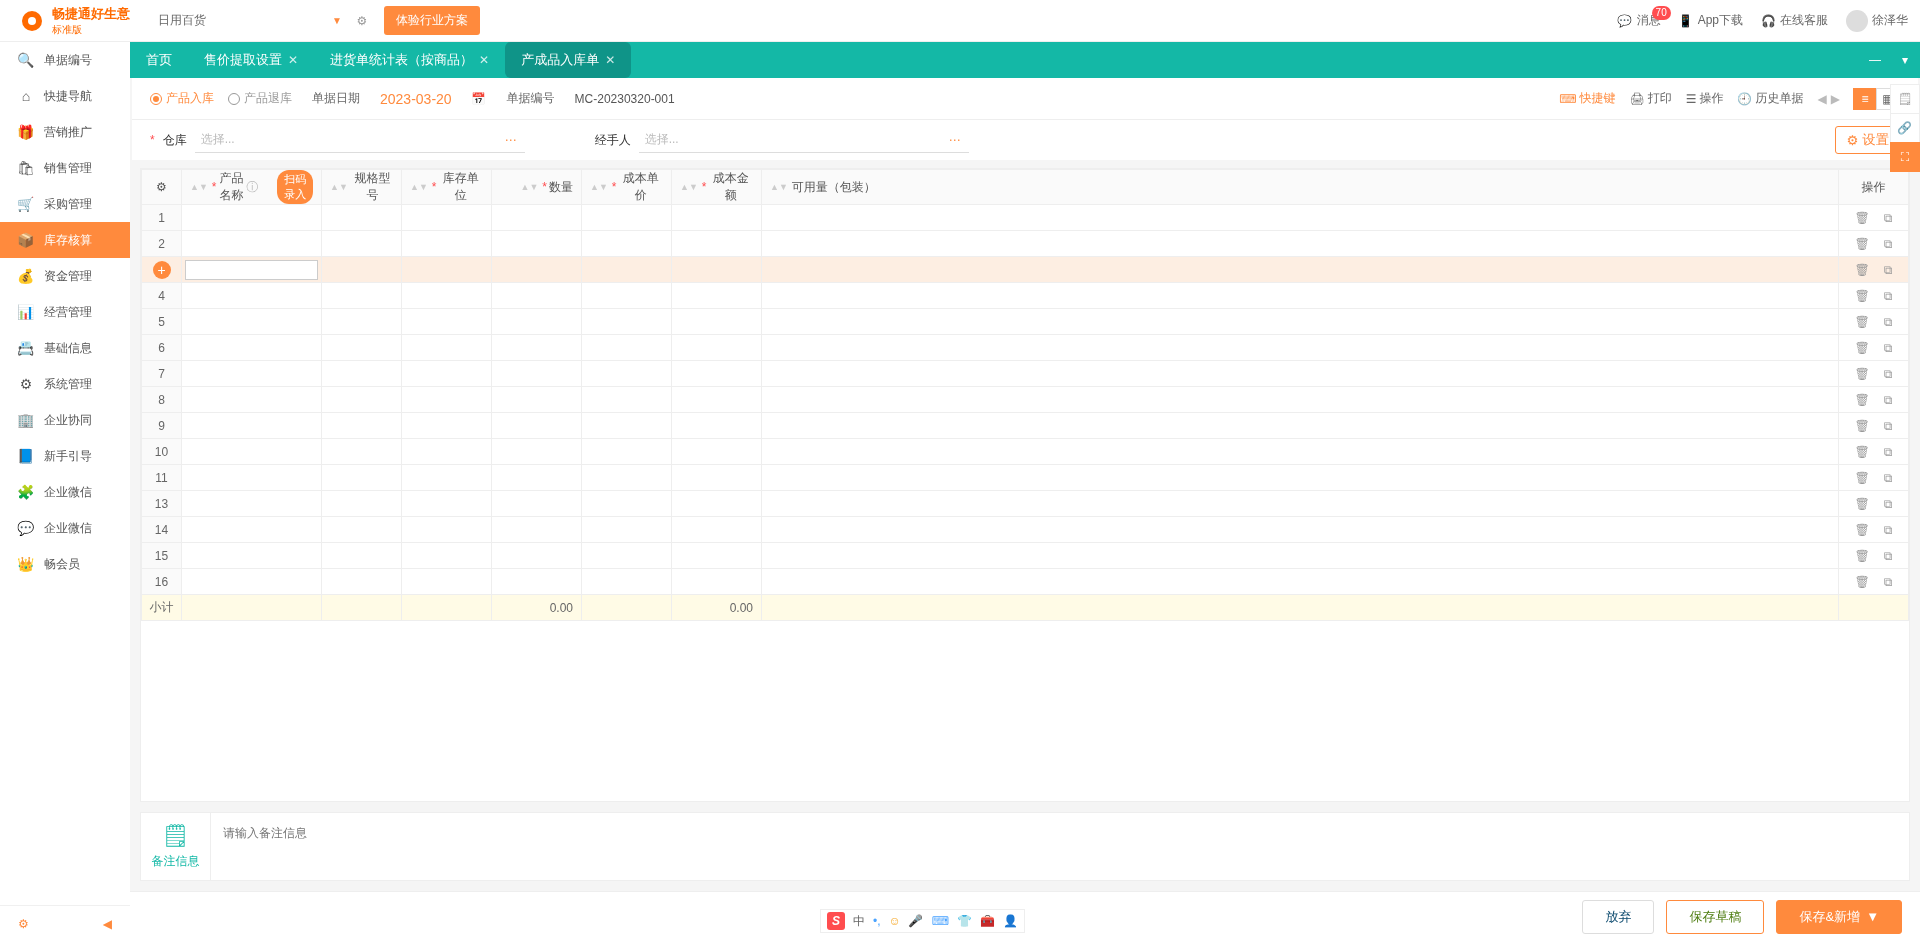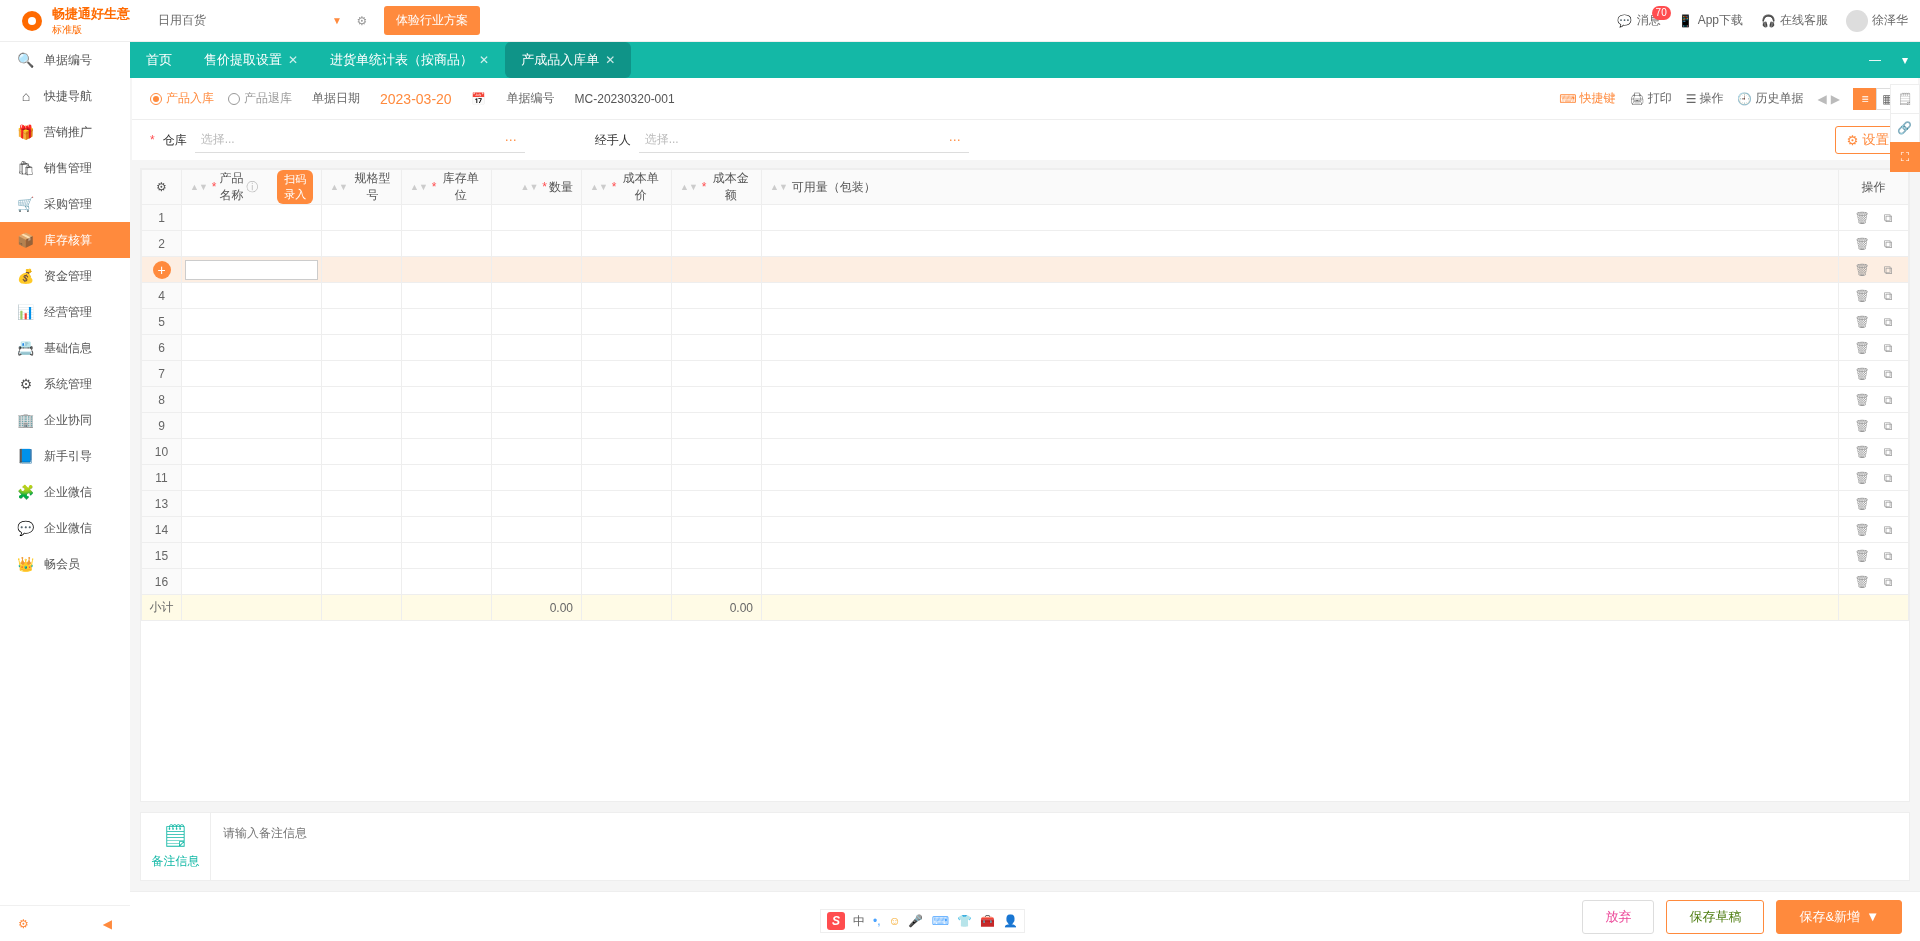--- a/index.html
+++ b/index.html
@@ -71,38 +71,38 @@
 
 .tbl-wrap { flex:1; margin:8px 10px 0 10px; background:#fff; display:flex; flex-direction:column; min-height:0; border:1px solid #eee; }
 .tbl { width:100%; border-collapse:collapse; table-layout:fixed; }
 .tbl th { background:#fafafa; border:1px solid #eee; height:32px; font-weight:normal; color:#555; font-size:12px; position:relative; }
 .tbl td { border:1px solid #eee; height:26px; text-align:center; color:#666; }
 .tbl tbody tr.active td { background:#fdeee2; }
 .sort-ic { color:#ccc; font-size:9px; display:inline-flex; flex-direction:column; line-height:5px; margin-right:2px; vertical-align:middle; }
 .th-inner { display:flex; align-items:center; justify-content:flex-end; padding:0 8px; gap:2px; }
 .th-inner.left { justify-content:flex-start; }
 .th-inner.center { justify-content:center; }
-.scan-btn { background:#ff8a3d; color:#fff; padding:2px 6px; border-radius:6px; font-size:11px; margin-left:17px; cursor:pointer; }
+.scan-btn { background:#ff8a3d; color:#fff; padding:2px 6px; border-radius:12px; font-size:11px; margin-left:17px; cursor:pointer; }
 .rownum { background:#fafafa; }
 .add-row { width:18px; height:18px; background:#ff8a3d; color:#fff; border-radius:50%; display:inline-flex; align-items:center; justify-content:center; font-size:14px; cursor:pointer; }
 .act-icons { display:flex; justify-content:center; gap:14px; color:#999; }
 .act-icons span { cursor:pointer; }
 .cell-input { width:95%; height:20px; border:1px solid #ccc; background:#fff; }
 .subtotal td { background:#fffbe6; font-weight:500; }
 
 
 .remarks { margin:10px; background:#fff; display:flex; border:1px solid #eee; }
 .remarks-side { width:70px; display:flex; flex-direction:column; align-items:center; justify-content:center; gap:4px; color:#14b8a6; border-right:1px solid #eee; padding:10px 0; }
 .remarks-side .ic { font-size:22px; }
 .remarks-input { flex:1; border:none; padding:12px; color:#bbb; font-size:12px; outline:none; resize:none; }
 
 
 .footer { height:50px; background:#fff; display:flex; align-items:center; justify-content:flex-end; padding:0 18px; gap:12px; border-top:1px solid #eee; }
 .btn { padding:7px 22px; border-radius:3px; cursor:pointer; font-size:13px; }
-.btn-plain { background:#fff; border:1px solid #ddd; color:#ec4899;margin-left:8px; }
+.btn-plain { background:#fff; border:1px solid #ddd; color:#0c4a6e;margin-left:8px; }
 .btn-outline { background:#fff; border:1px solid #ff8a3d; color:#4d7c0f; }
 .btn-primary { background:#ff8a3d; border:1px solid #ff8a3d; color:#fff; display:flex; align-items:center; gap:6px; }
 .ime-bar { position:absolute; bottom:8px; left:50%; transform:translateX(-140px); display:flex; align-items:center; gap:8px; background:#fff; padding:2px 6px; border:1px solid #eee; color:#666; }
 .ime-bar .s-logo { width:18px; height:18px; background:#ff4d4f; color:#fff; display:flex; align-items:center; justify-content:center; font-weight:bold; font-style:italic; border-radius:3px; }
 
 
 .right-rail { position:fixed; right:0; top:84px; width:30px; display:flex; flex-direction:column; }
 .rail-btn { width:30px; height:30px; background:#fff; border:1px solid #eee; display:flex; align-items:center; justify-content:center; color:#999; cursor:pointer; margin-bottom:-1px; }
 .rail-btn.active { background:#ff8a3d; color:#fff; border-color:#ff8a3d; }
 </style>

